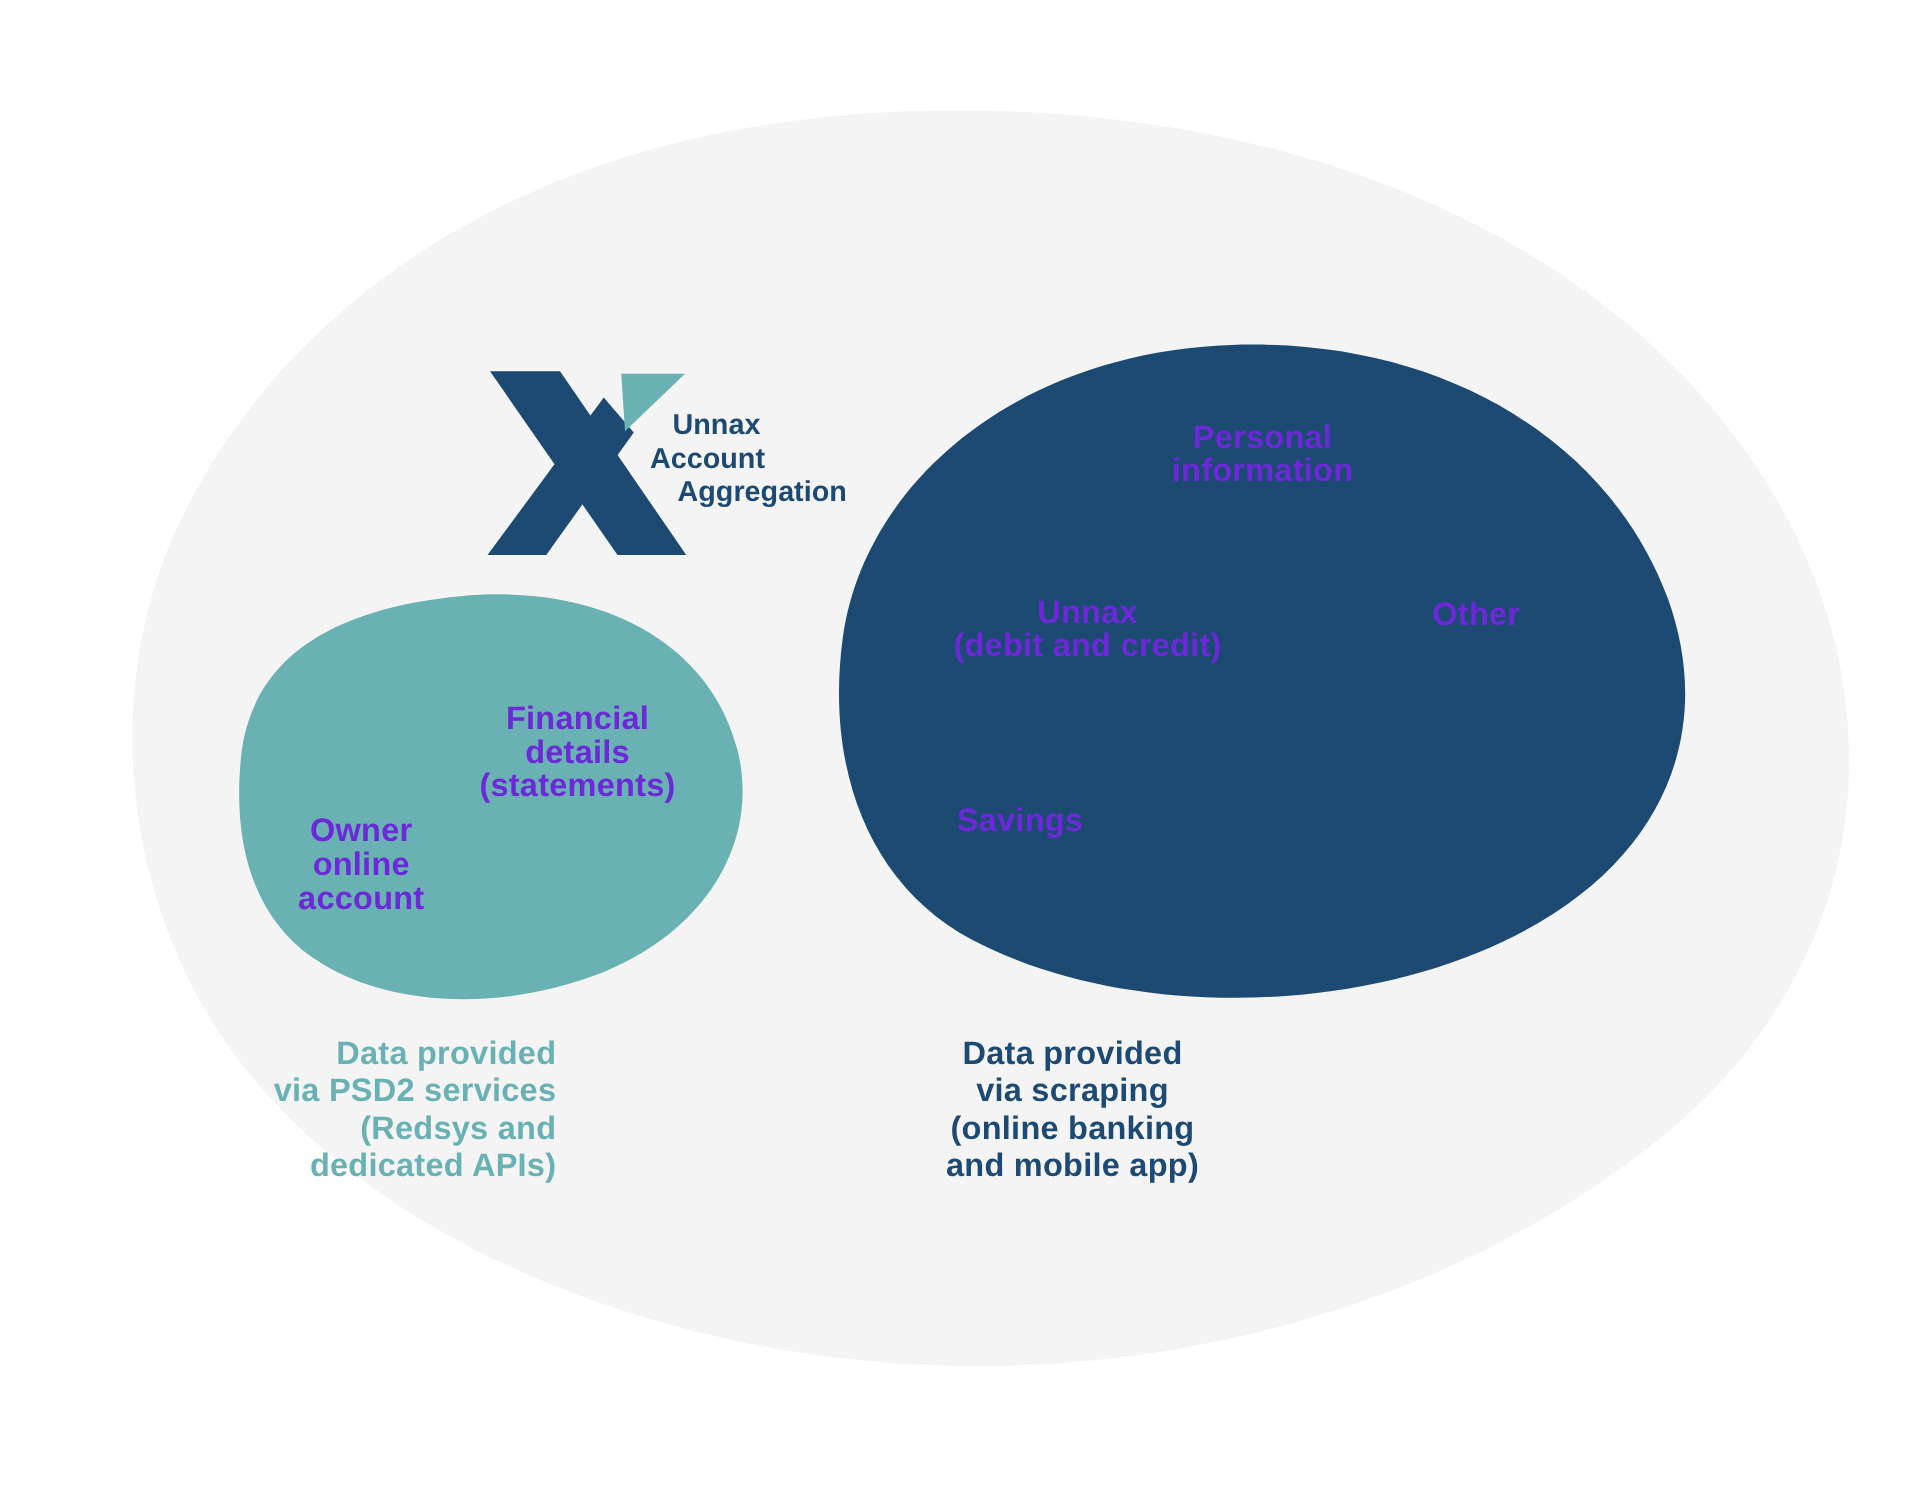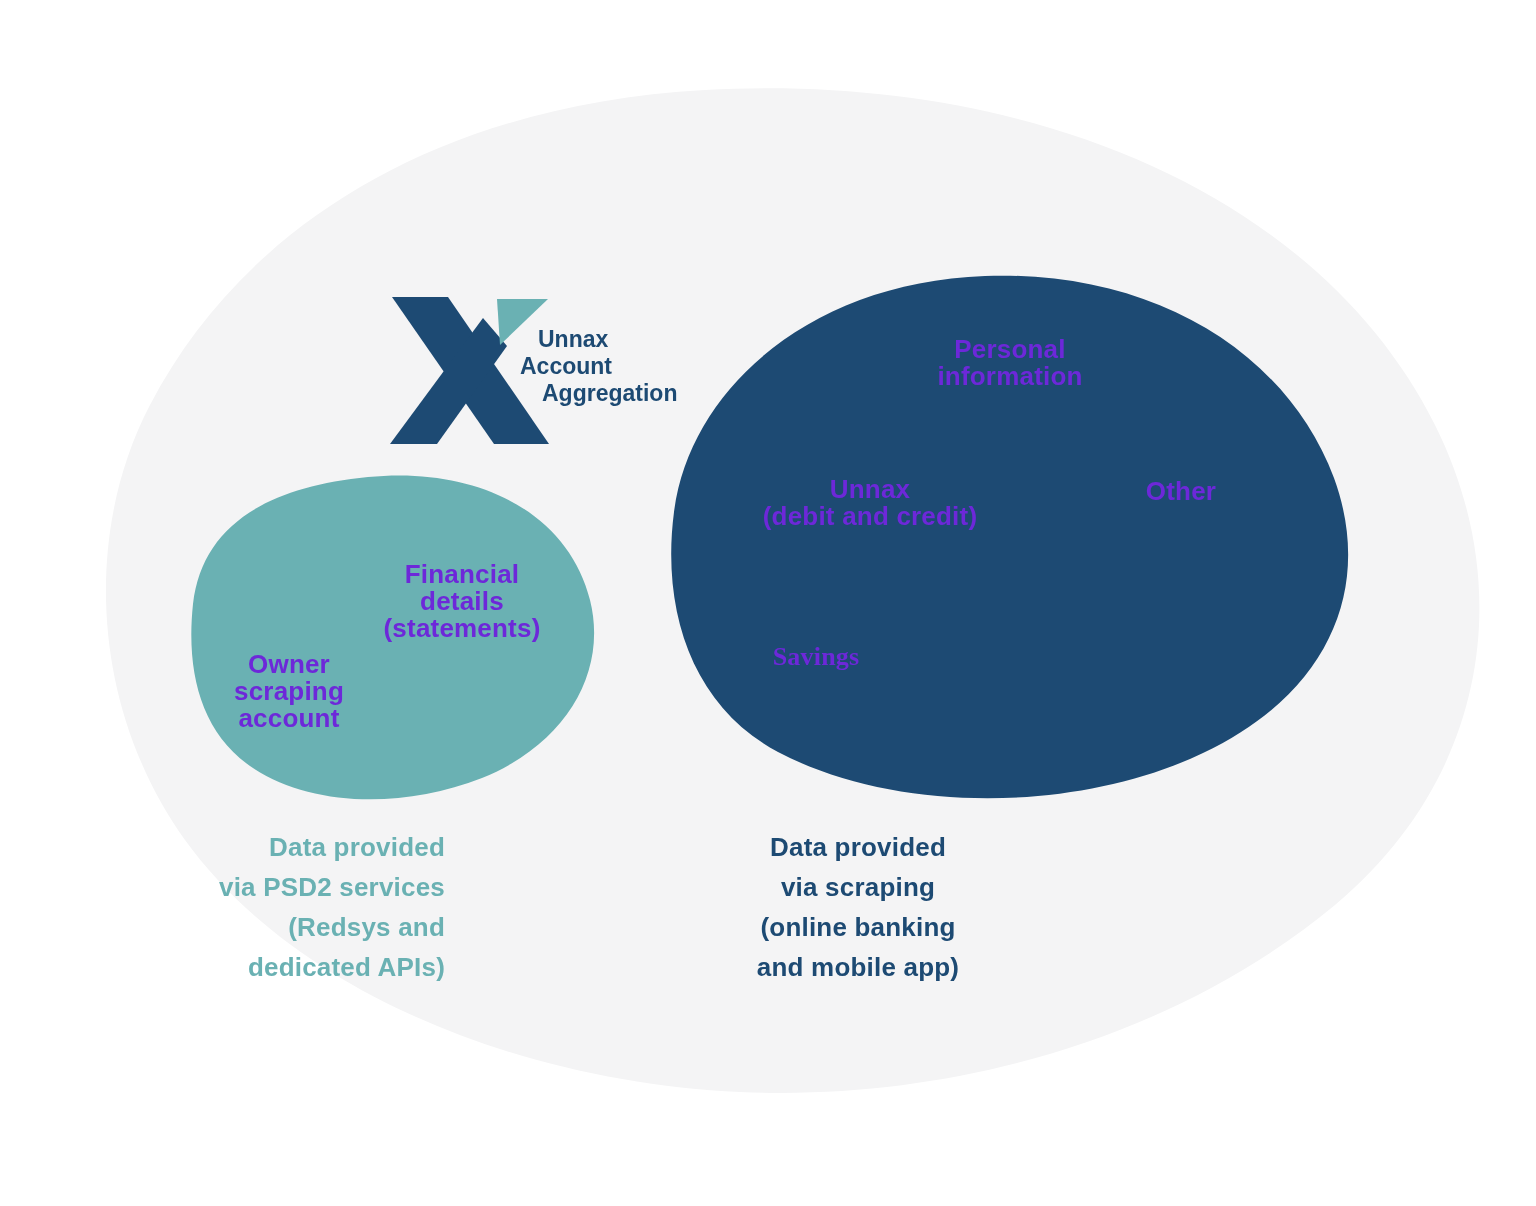--- a/index.html
+++ b/index.html
@@ -35,21 +35,21 @@
     font-size: 26px;
     line-height: 27px;
     letter-spacing: 0.2px;
   }
   .label.white { color: #6d28d9; }
   .label.navy  { color: #1d4a73; }
   .label.teal  { color: #6ab1b3; }
 
   .caption {
     font-size: 26px;
-    line-height: 40px;
+    line-height: 30px;
   }
 
   .logo-text {
     position: absolute;
     left: 520px;
     top: 326px;
     color: #1d4a73;
     font-weight: 700;
     font-size: 23px;
     line-height: 27px;
@@ -58,21 +58,21 @@
   .logo-line-0 { margin-left: 18px; }
   .logo-line-1 { margin-left: 0; }
   .logo-line-2 { margin-left: 22px; }
 
   
   .lbl-financial-details { left: 332px; top: 561px; width: 260px; }
   .lbl-owner-account     { left: 199px; top: 651px; width: 180px; }
   .lbl-personal-info     { left: 870px; top: 336px; width: 280px; }
   .lbl-cards             { left: 710px; top: 476px; width: 320px; }
   .lbl-loans             { left: 1101px; top: 478px; width: 160px; }
-  .lbl-savings           { left: 726px; top: 643px; width: 180px; font-family: Liberation Serif, serif; }
+  .lbl-savings           { left: 726px; top: 643px; width: 180px; }
   .lbl-other-products    { left: 989px; top: 588px; width: 200px; }
   .lbl-caption-left      { left: 145px; top: 827px; width: 300px; text-align: right; }
   .lbl-caption-right     { left: 708px; top: 827px; width: 300px; }
 </style>
 </head>
 <body>
 
 <div class="canvas">
 
   <svg class="blob-svg" viewBox="0 0 1536 1206" aria-hidden="true">
@@ -91,21 +91,21 @@
   <div class="logo-text">
     <span class="logo-line-0">Unnax</span>
     <span class="logo-line-1">Account</span>
     <span class="logo-line-2">Aggregation</span>
   </div>
 
   <div class="label white lbl-financial-details">Financial
 details
 (statements)</div>
   <div class="label white lbl-owner-account">Owner
-scraping
+online
 account</div>
 
   <div class="label white lbl-personal-info">Personal
 information</div>
   <div class="label white lbl-cards">Unnax
 (debit and credit)</div>
   <div class="label white lbl-loans">Other</div>
   <div class="label white lbl-savings">Savings</div>
 
   <div class="label teal caption lbl-caption-left">Data provided

